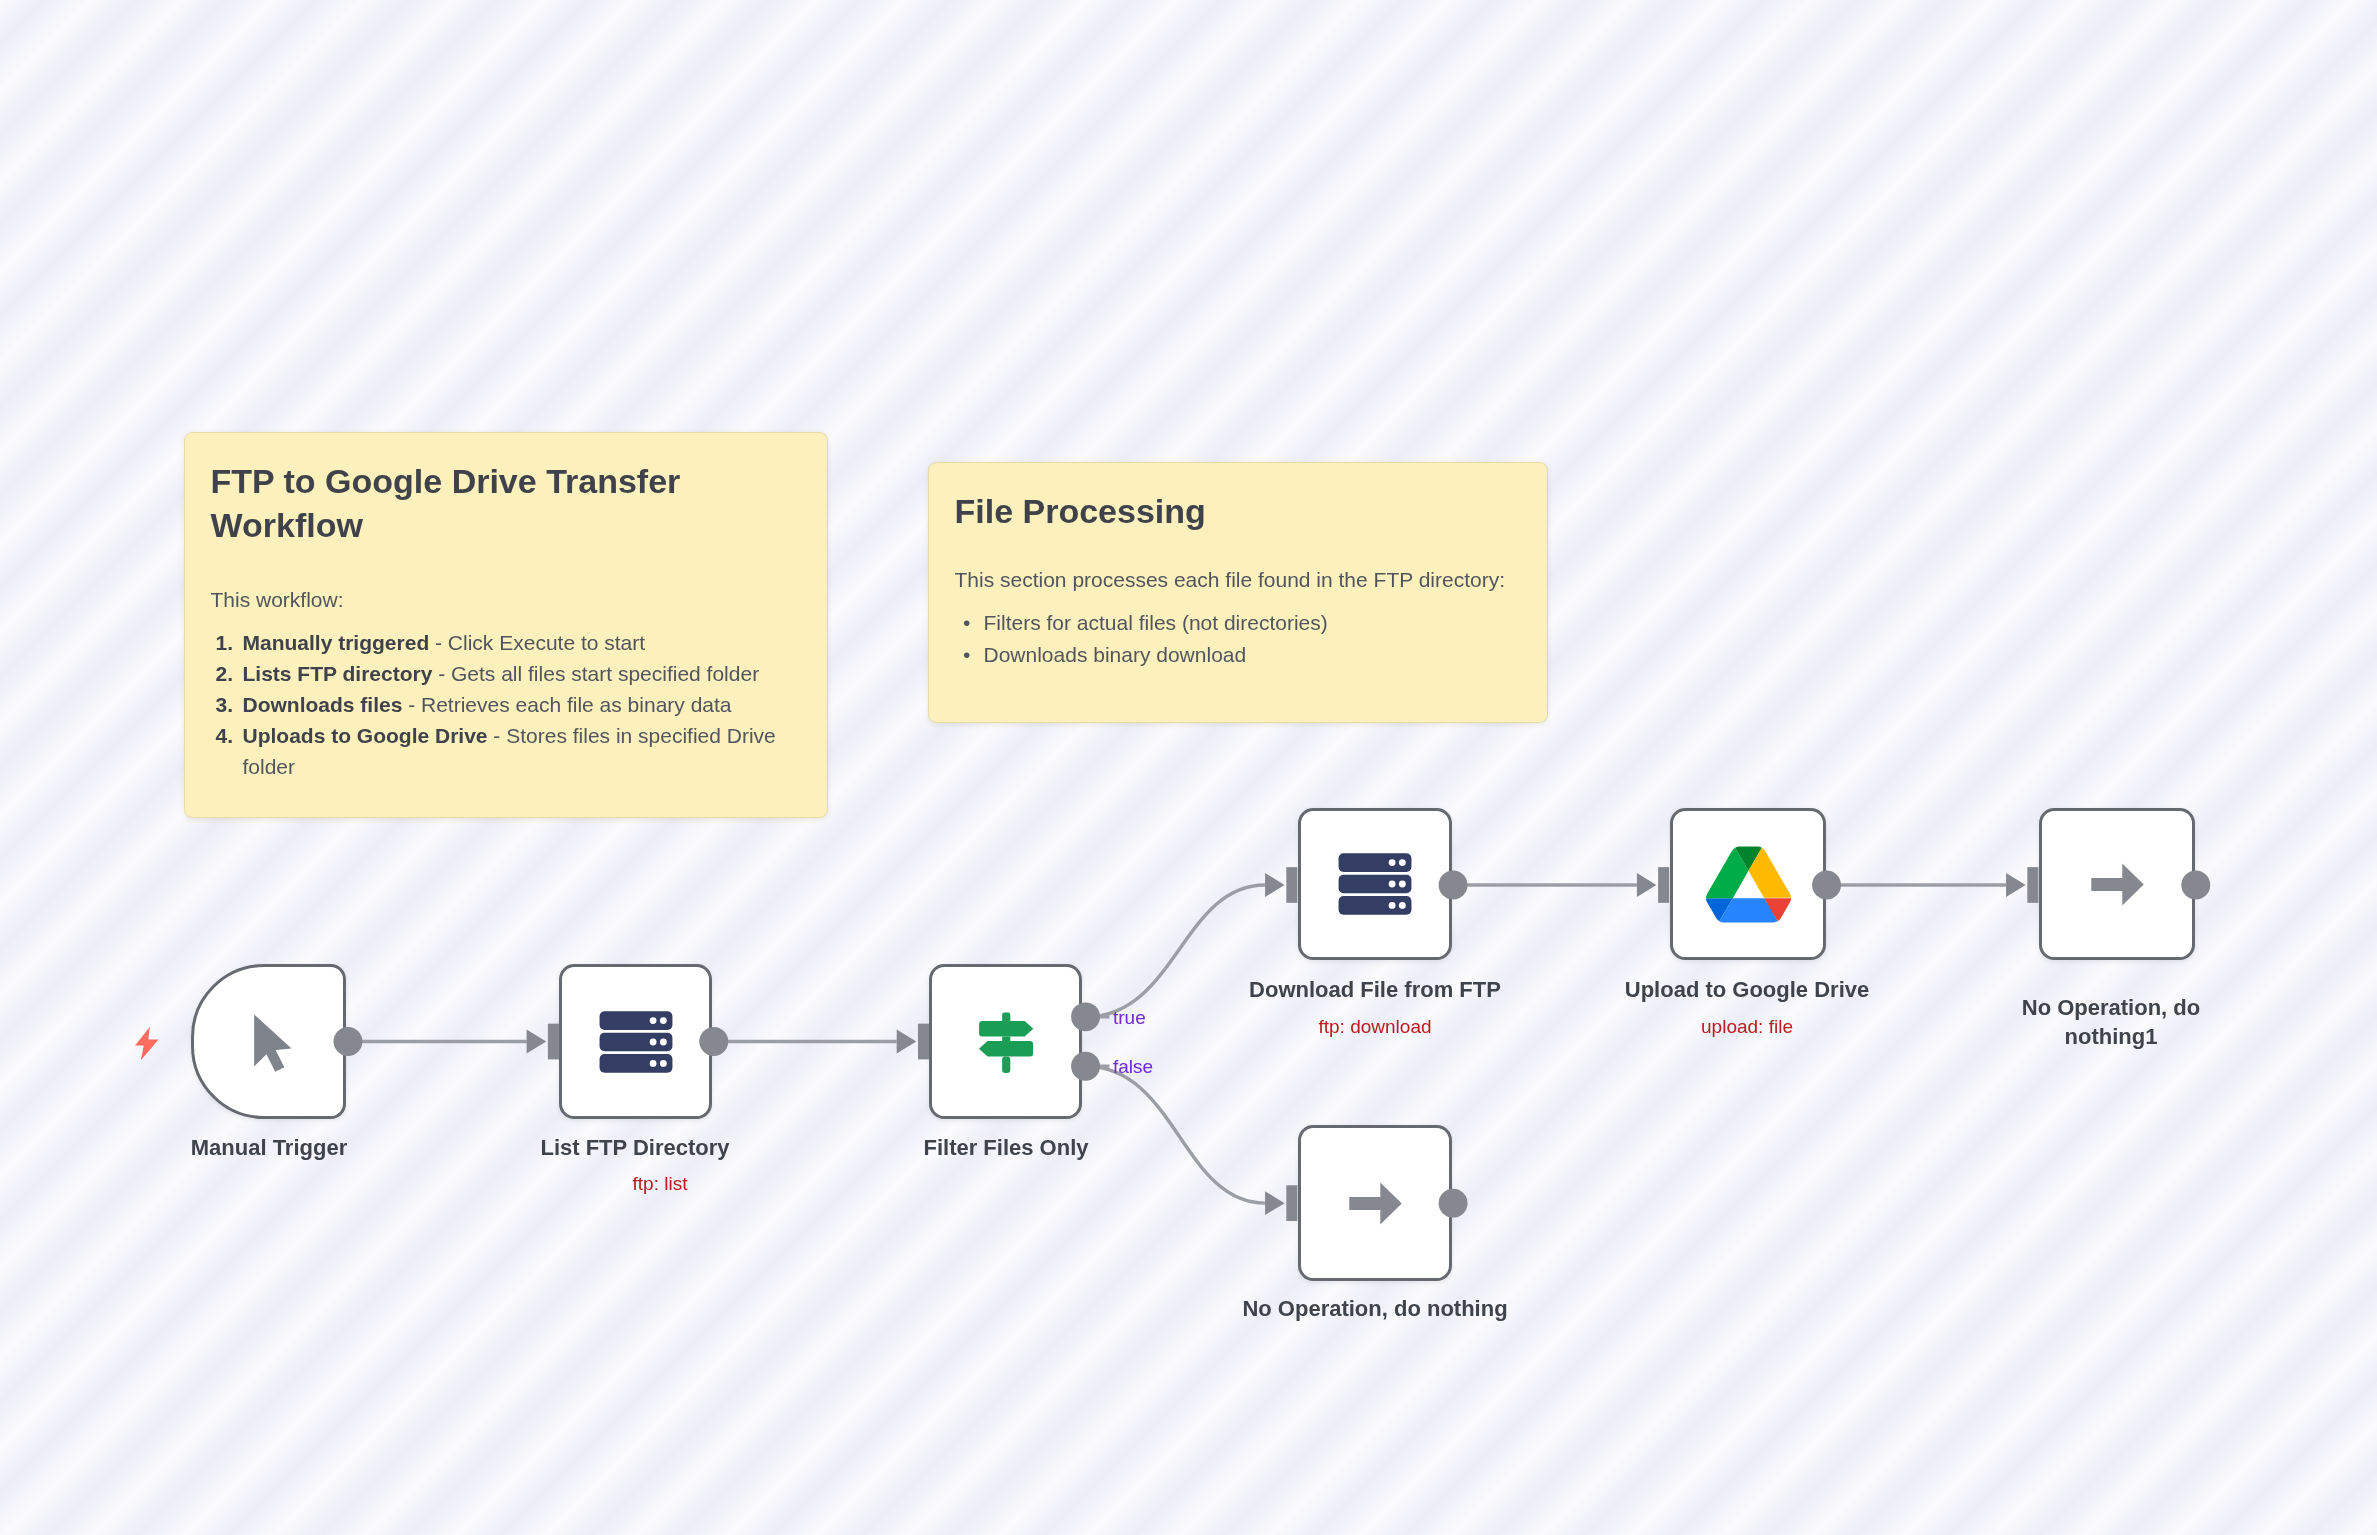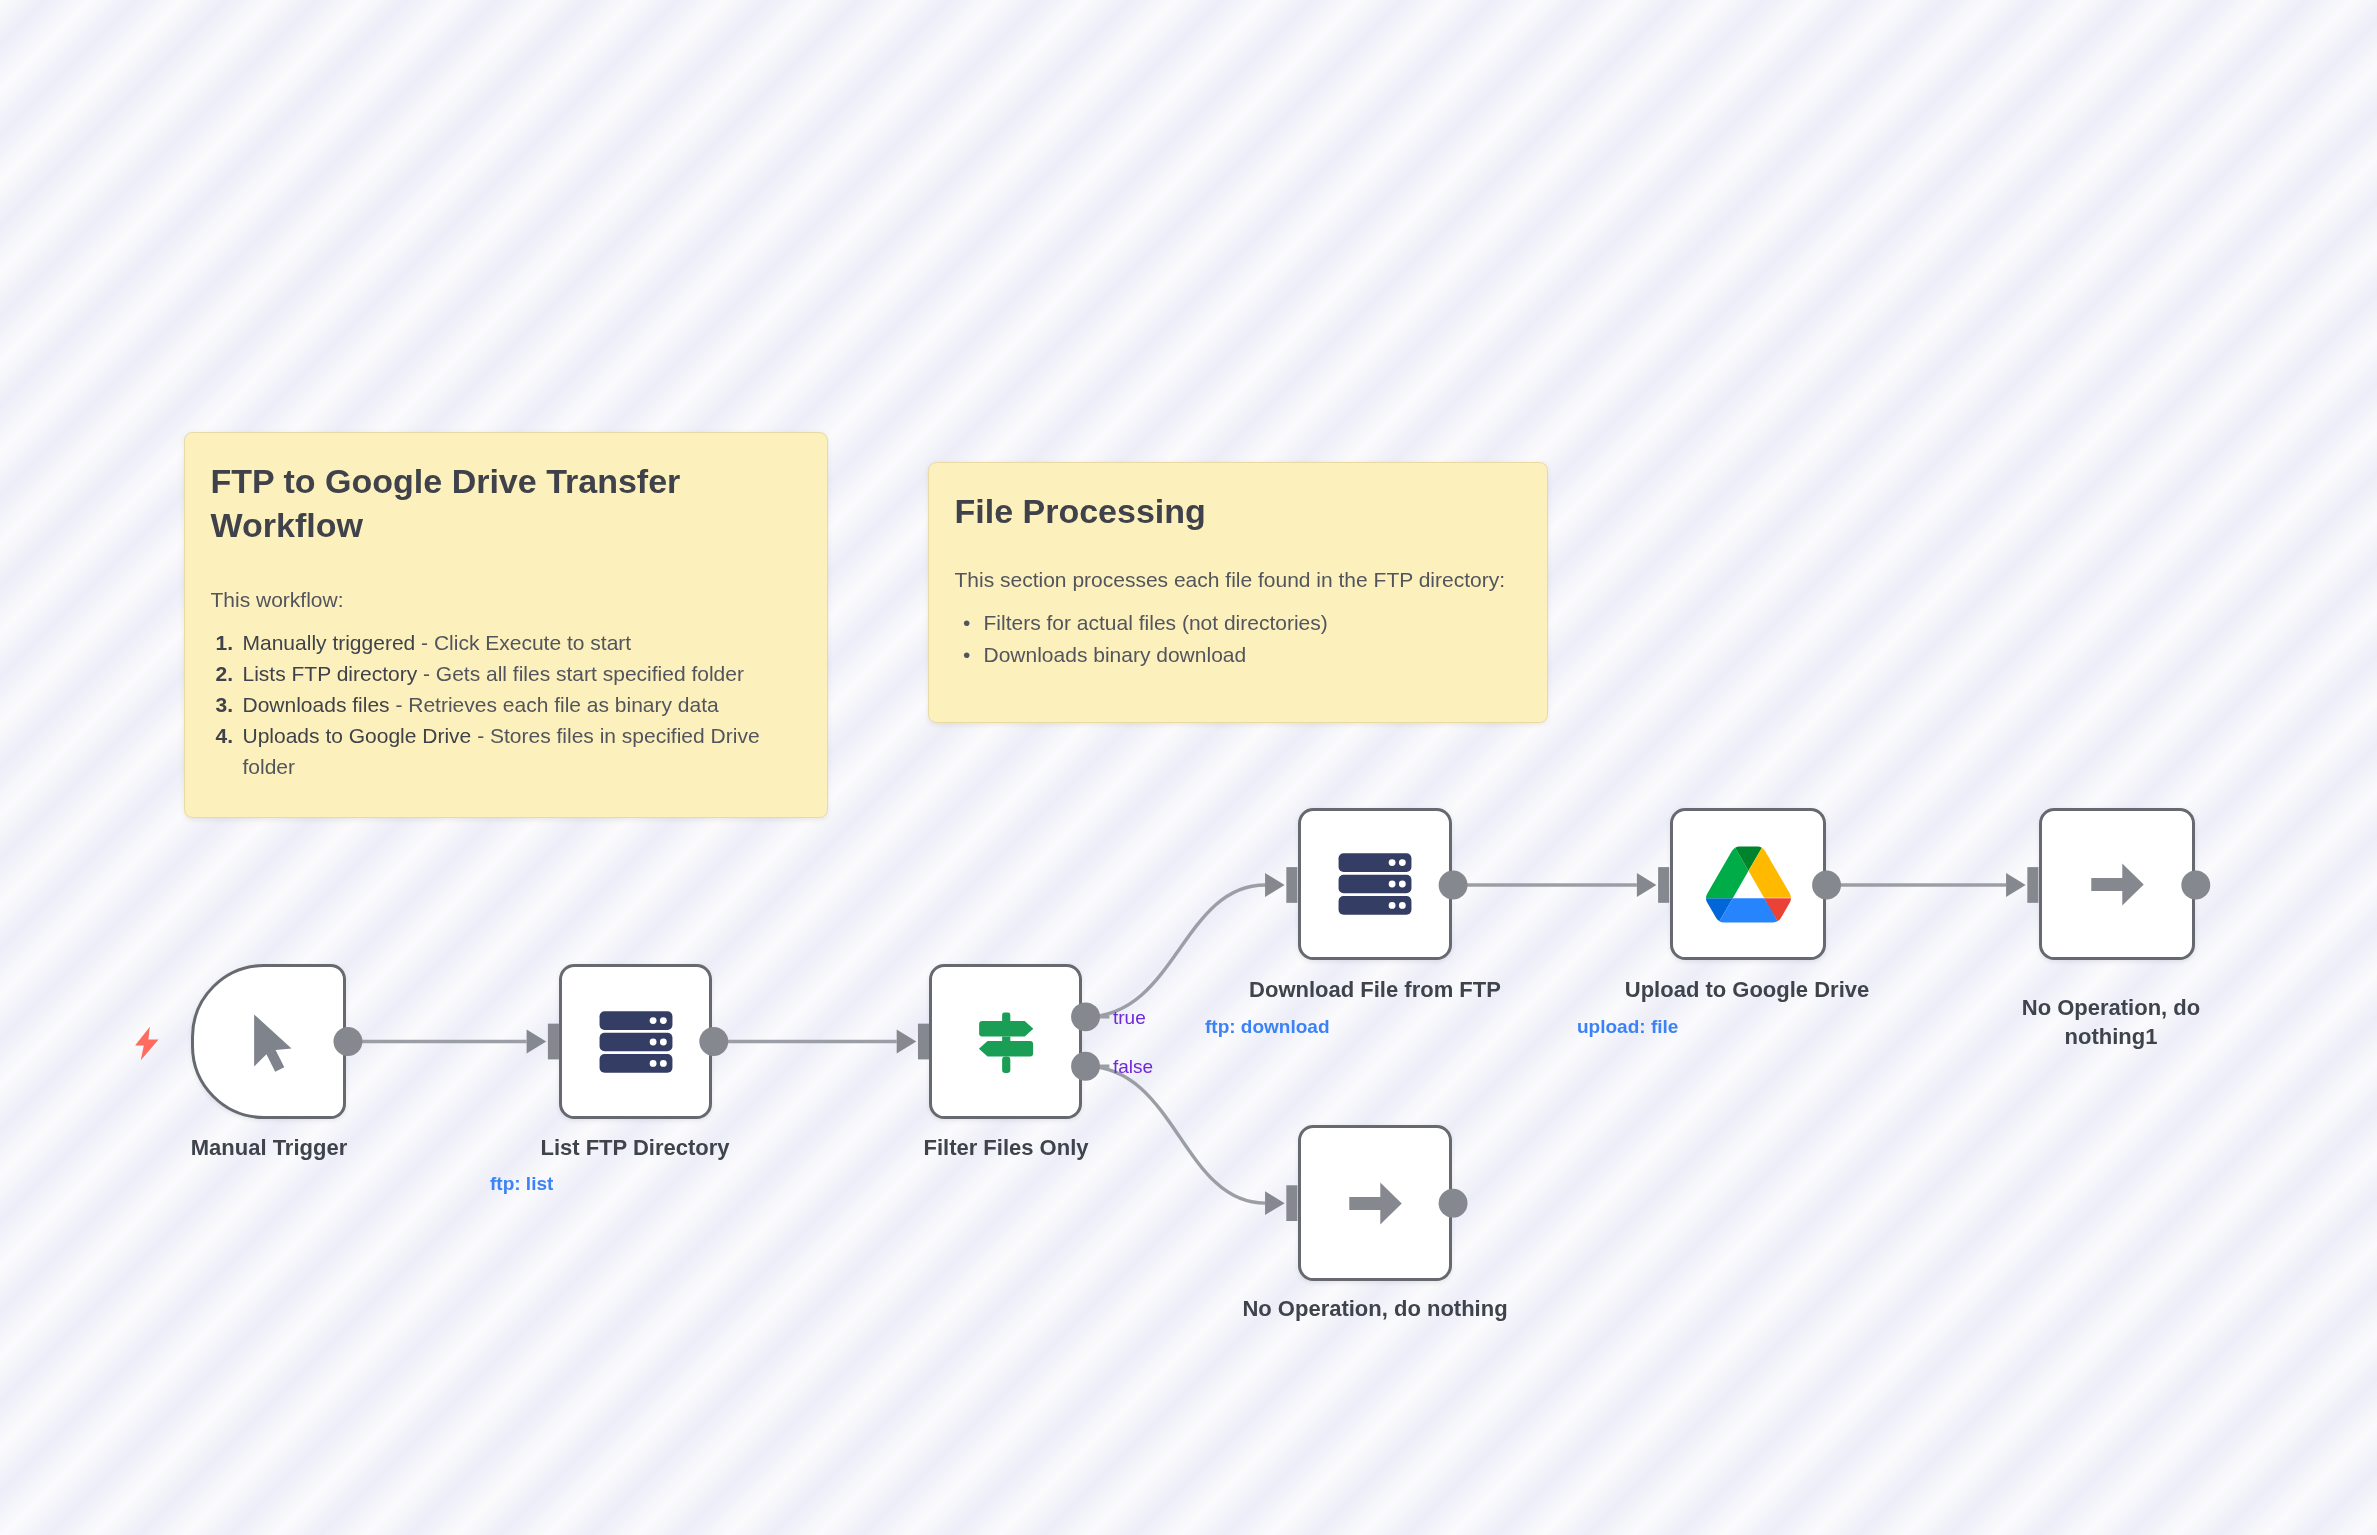--- a/index.html
+++ b/index.html
@@ -12,34 +12,34 @@
   .sticky{
     position:absolute;background:#fcf0bd;border:1.7px solid #e9daa4;border-radius:8.5px;
     box-shadow:0 1.7px 5.1px rgba(120,110,60,.12);
     padding:25.5px 25.5px;box-sizing:border-box;overflow:hidden;color:#52555d;
   }
   .sticky h1{margin:0;font-size:34px;line-height:1.3;font-weight:700;color:#3f424a;}
   .sticky .intro{font-size:21px;margin-top:37px;line-height:31px;}
   .sticky .list{margin-top:12px;font-size:21px;line-height:31px;}
   .li{position:relative;padding-left:32px;}
   .li .num{position:absolute;left:5.1px;font-weight:700;color:#3f424a;}
-  .li b{font-weight:400;color:#3f424a;margin-top:12px;}
+  .li b{font-weight:700;color:#3f424a;margin-top:12px;}
   .bul{position:relative;padding-left:29px;font-size:21px;line-height:32px;}
   .bul .mark{position:absolute;left:8.5px;}
   .node{
     position:absolute;background:#ffffff;border:3.4px solid #66696f;border-radius:15.3px;
     box-shadow:0 1.7px 4.3px rgba(60,60,80,.10);
     display:flex;align-items:center;justify-content:center;box-sizing:border-box;
   }
   .node.trigger{border-radius:73px 15.3px 15.3px 73px;}
   .nlabel{
     position:absolute;text-align:center;font-size:22px;font-weight:600;color:#3f434b;line-height:29px;
   }
   .nsub{
-    position:absolute;font-size:19px;font-weight:700;color:#3b82f6;
+    position:absolute;text-align:center;font-size:19px;font-weight:400;color:#b91c1c;
   }
   .portlabel{
     position:absolute;font-size:19px;color:#6d28d9;
   }
   svg.wires{position:absolute;left:0;top:0;}
   .bolt{position:absolute;}
 </style>
 </head>
 <body>
 

